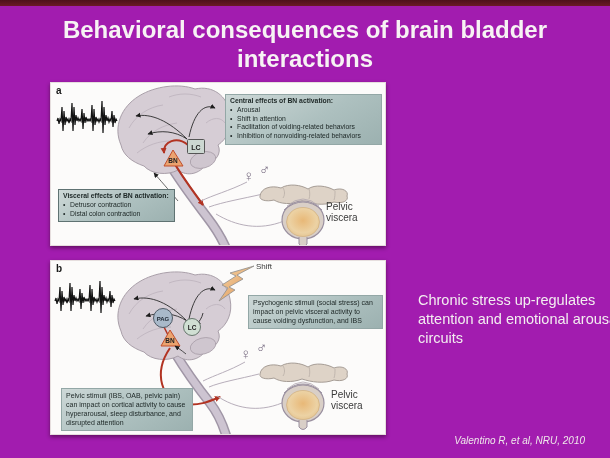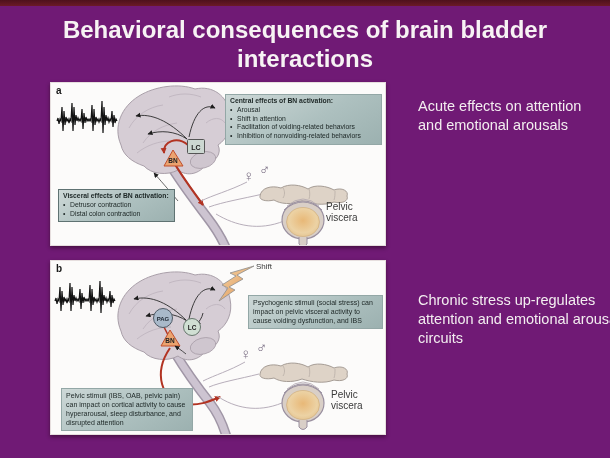--- a/index.html
+++ b/index.html
@@ -1,17 +1,17 @@
 <!DOCTYPE html>
 <html><head>
 <meta charset="utf-8">
 <style>
   html,body{margin:0;padding:0;}
   body{font-family:"Liberation Sans","DejaVu Sans",sans-serif;background:#3a3a3a;}
-  .slide{position:relative;width:610px;height:458px;background:#701a75;overflow:hidden;}
+  .slide{position:relative;width:610px;height:458px;background:#a21caf;overflow:hidden;}
   .top-band{position:absolute;left:0;top:0;width:100%;height:6px;
     background:linear-gradient(#4e111b,#6b1a26);}
   .title{position:absolute;top:15px;left:0;right:0;margin:0 auto;max-width:570px;
     text-align:center;color:#f7f3f4;font-size:24px;font-weight:bold;line-height:1.22;}
   .panel{position:absolute;background:#fcfbfa;border:1px solid #e6dede;
     box-shadow:0 2px 4px rgba(20,0,5,.45);}
   .panel-a{left:50px;top:82px;width:334px;height:162px;}
   .panel-b{left:50px;top:260px;width:334px;height:173px;}
   .panel svg{position:absolute;left:0;top:0;}
   .panel-label{position:absolute;left:5px;top:2px;font-size:10px;font-weight:bold;color:#1a1a1a;}
@@ -250,16 +250,16 @@
     </svg>
     <div class="panel-label">b</div>
     <div class="small-label" style="left:205px;top:1px;font-size:8px;">Shift</div>
     <div class="fig-box psycho">Psychogenic stimuli (social stress) can impact on pelvic visceral activity to cause voiding dysfunction, and IBS</div>
     <div class="fig-box pelvic">Pelvic stimuli (IBS, OAB, pelvic pain) can impact on cortical activity to cause hyperarousal, sleep disturbance, and disrupted attention</div>
     <div class="gender" style="left:189px;top:85px;">♀</div>
     <div class="gender" style="left:205px;top:79px;">♂</div>
     <div class="small-label" style="left:280px;top:128px;">Pelvic viscera</div>
   </div>
 
-  <div class="note note-acute">Acute effects on attention and emotional arousals</div>
   <div class="note note-chronic">Chronic stress up-regulates attention and emotional arousal circuits</div>
 
+  <div class="citation">Valentino R, et al, NRU, 2010</div>
 </div>
 
 </body></html>

